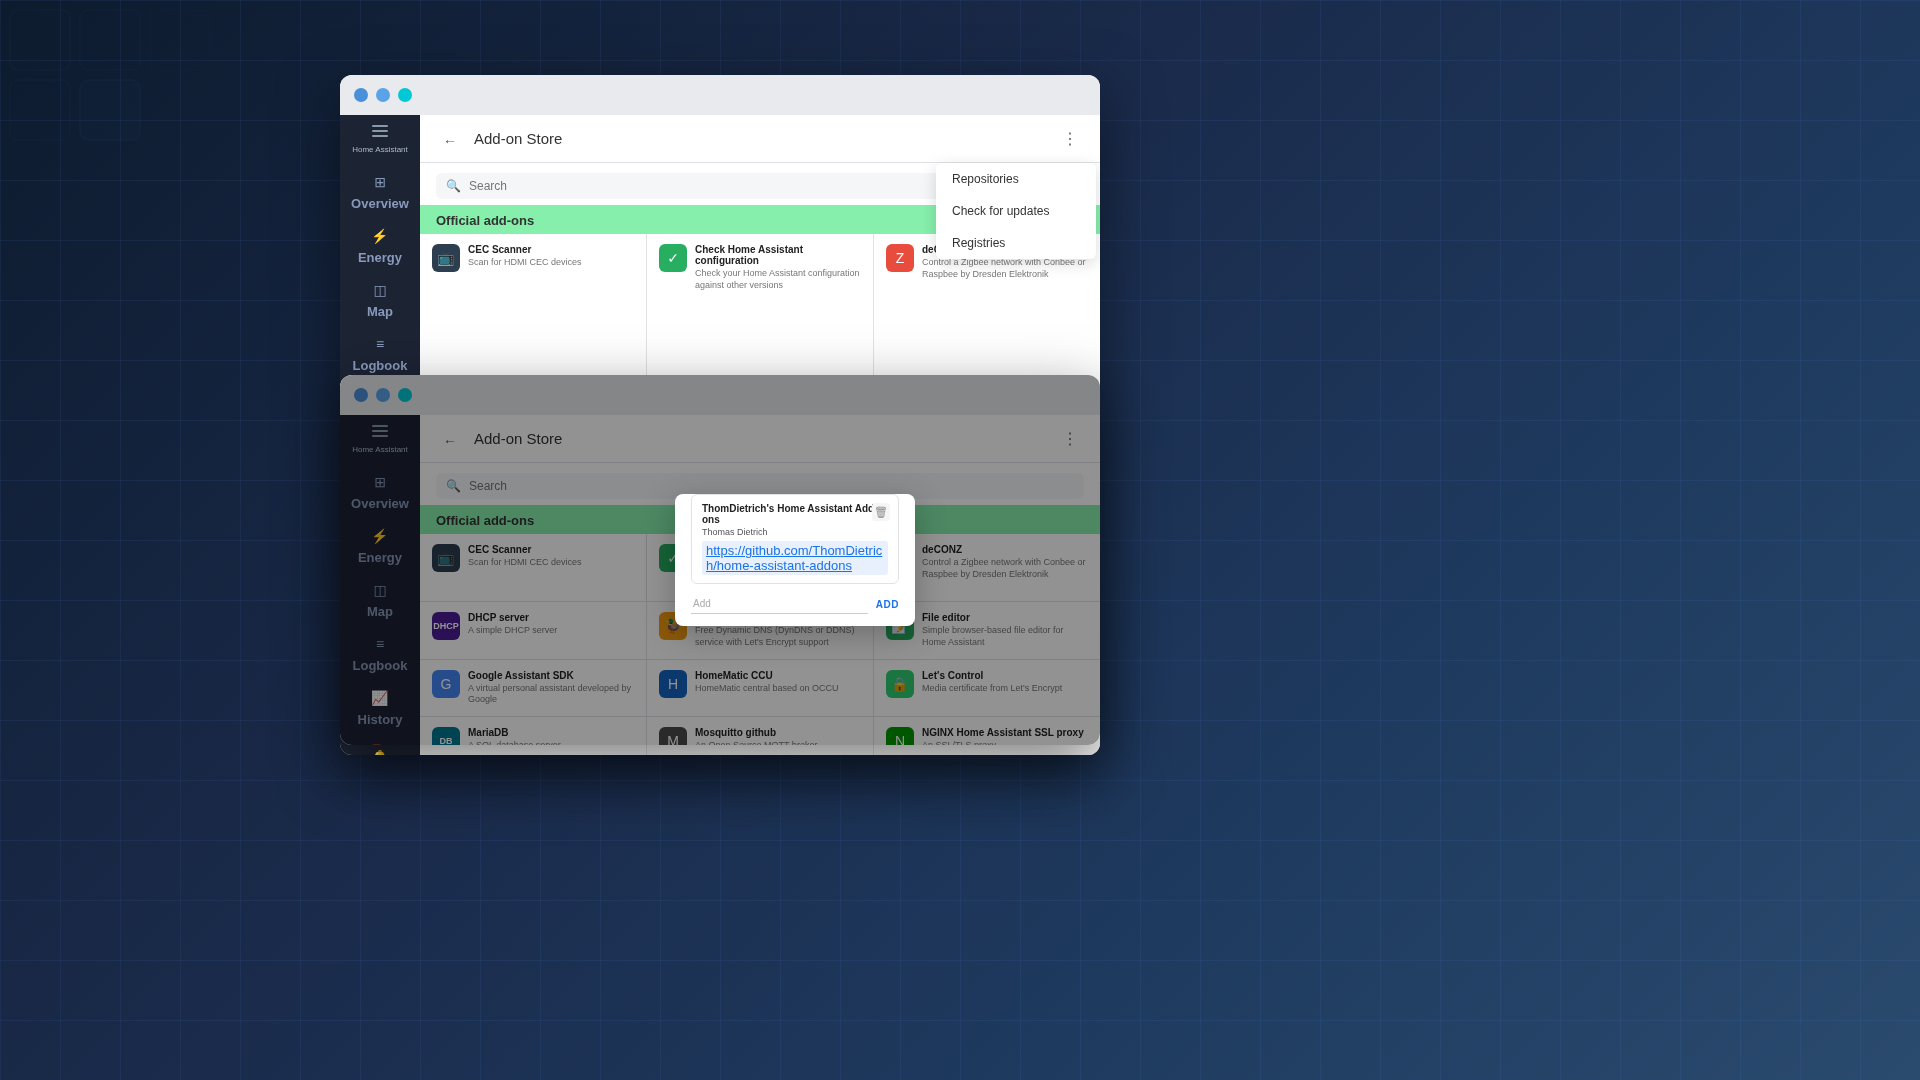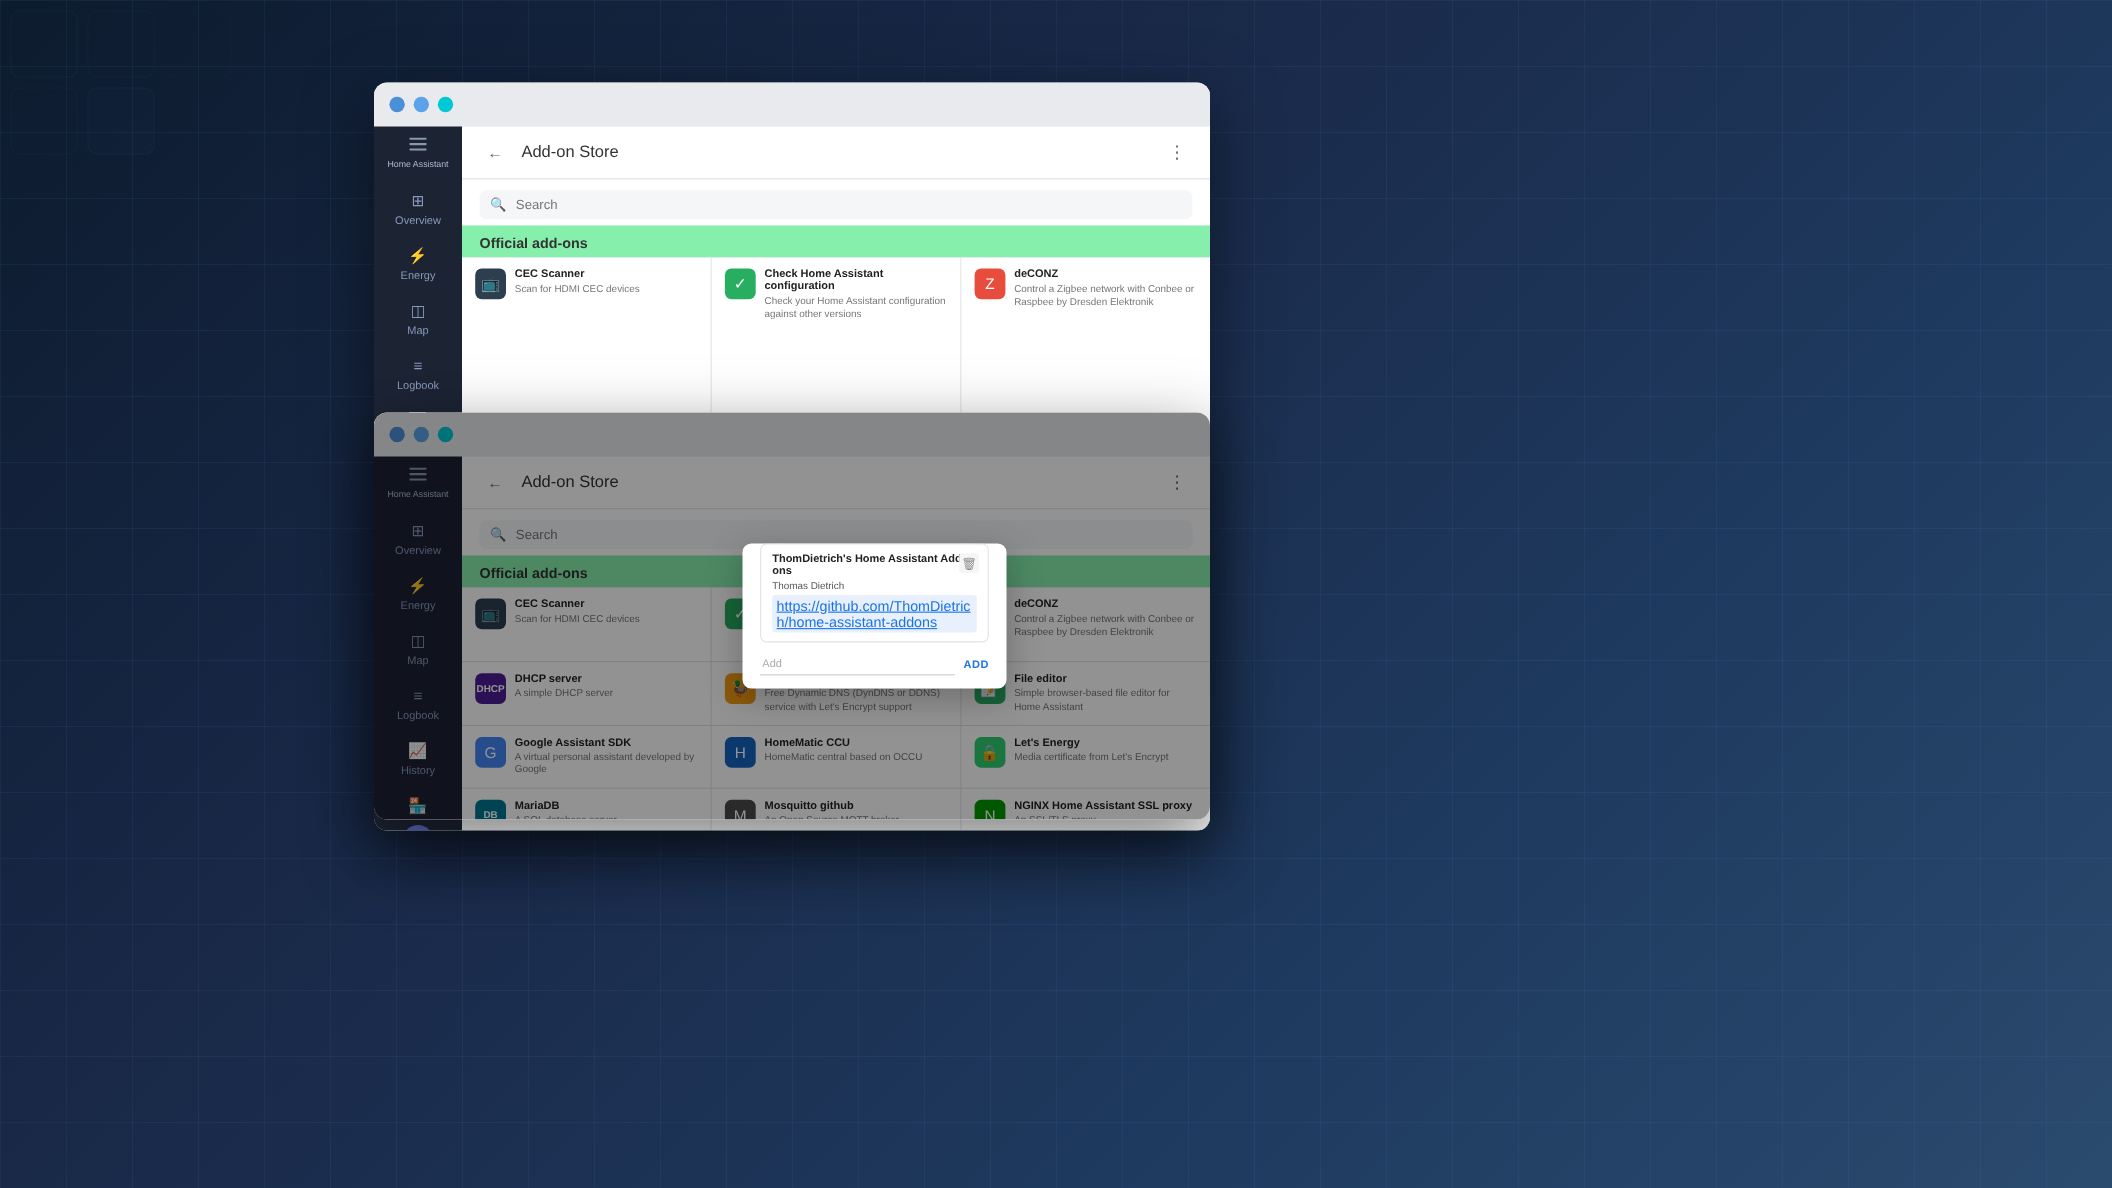--- a/index.html
+++ b/index.html
@@ -107,23 +107,24 @@
       height: 22px;
       display: flex;
       align-items: center;
       justify-content: center;
       color: #8899bb;
       font-size: 14px;
       margin-bottom: 3px;
     }
 
     .sidebar-item .label {
-      font-size: 10px;
+      font-size: 13px;
       color: #8899bb;
       text-align: center;
+      font-weight: bold;
     }
 
     .sidebar-divider {
       width: 40px;
       height: 1px;
       background: #2a3448;
       margin: 6px 0;
     }
 
     .sidebar-bottom {
@@ -557,20 +558,25 @@
       </div>
     </div>
 
     <div class="main-area">
 
       <div class="top-nav" style="position:relative;">
         <div class="back-btn">←</div>
         <div class="page-title-text">Add-on Store</div>
         <div class="more-btn">⋮</div>
 
+        <div class="dropdown-menu">
+          <div class="dropdown-item">Repositories</div>
+          <div class="dropdown-item">Check for updates</div>
+          <div class="dropdown-item">Registries</div>
+        </div>
       </div>
 
       <div class="search-bar">
         <div class="search-input-wrap">
           <span class="search-icon-svg">🔍</span>
           <input class="search-input" type="text" placeholder="Search" style="">
         </div>
       </div>
 
       <div class="section-title">Official add-ons</div>
@@ -762,21 +768,21 @@
         <div class="addon-card">
           <div class="addon-icon icon-homematic">H</div>
           <div class="addon-info">
             <div class="addon-name">HomeMatic CCU</div>
             <div class="addon-desc">HomeMatic central based on OCCU</div>
           </div>
         </div>
         <div class="addon-card">
           <div class="addon-icon icon-encrypt">🔒</div>
           <div class="addon-info">
-            <div class="addon-name">Let's Energy</div>
+            <div class="addon-name">Let's Control</div>
             <div class="addon-desc">Media certificate from Let's Encrypt</div>
           </div>
         </div>
         <div class="addon-card">
           <div class="addon-icon icon-maria" style="font-size:9px;font-weight:bold;">DB</div>
           <div class="addon-info">
             <div class="addon-name">MariaDB</div>
             <div class="addon-desc">A SQL database server</div>
           </div>
         </div>

